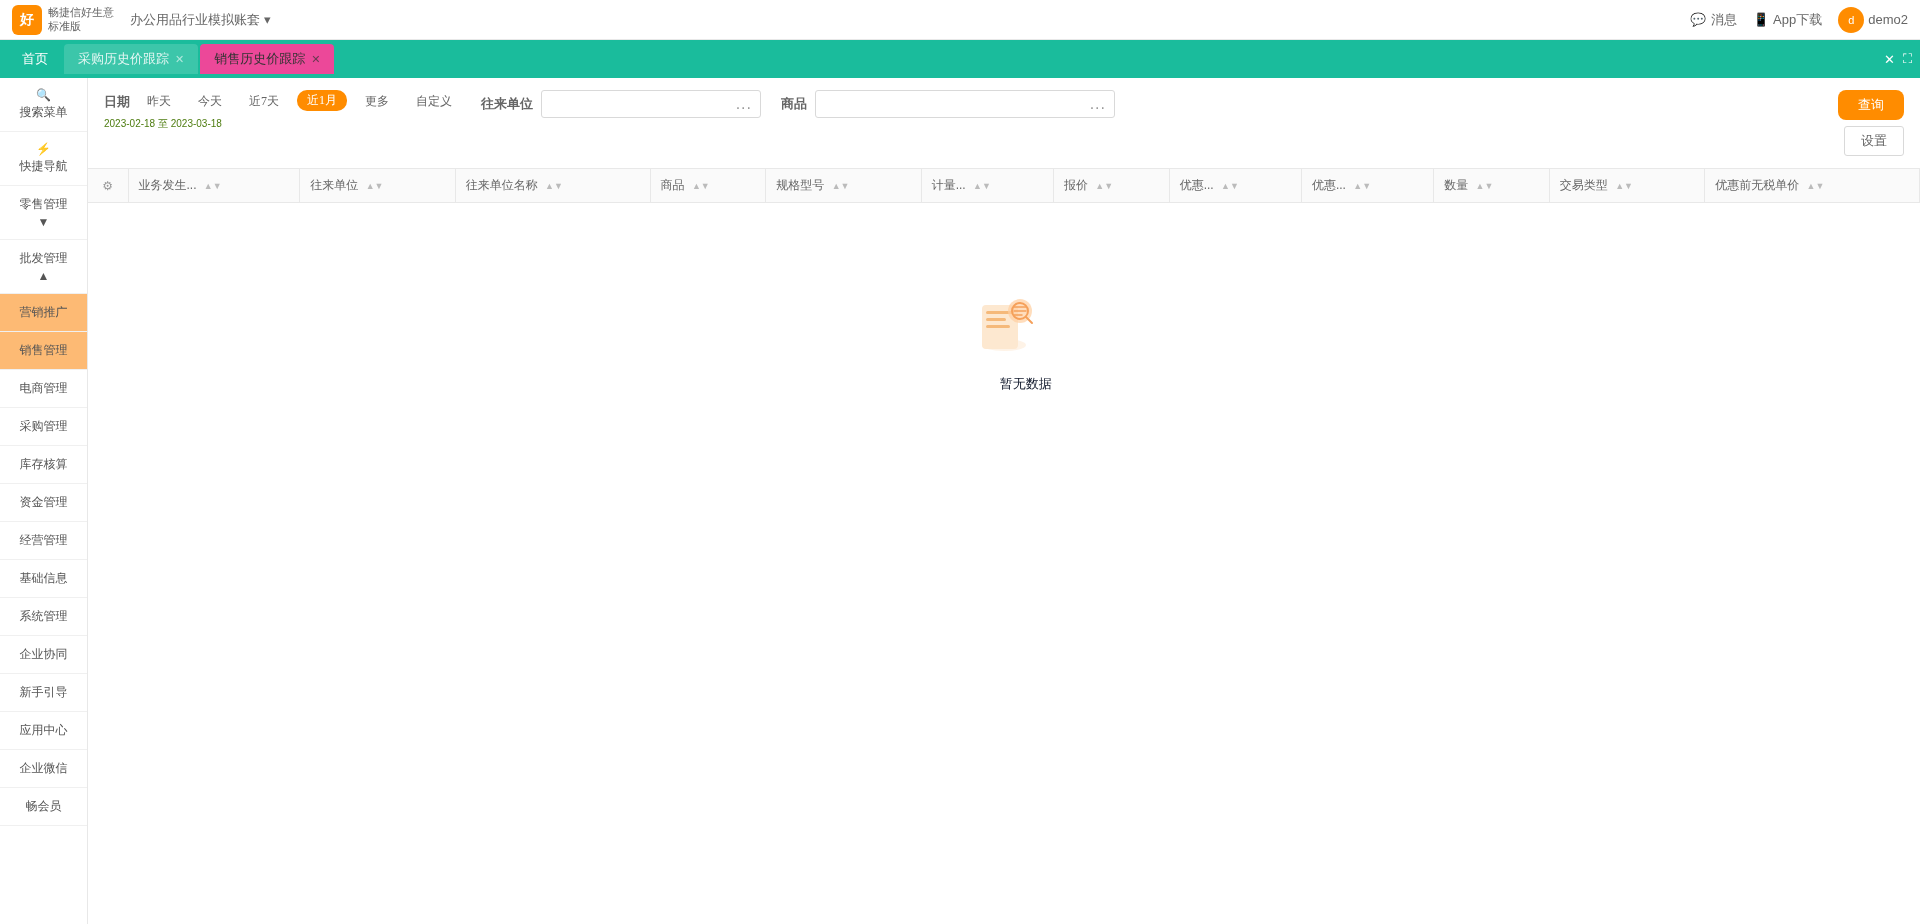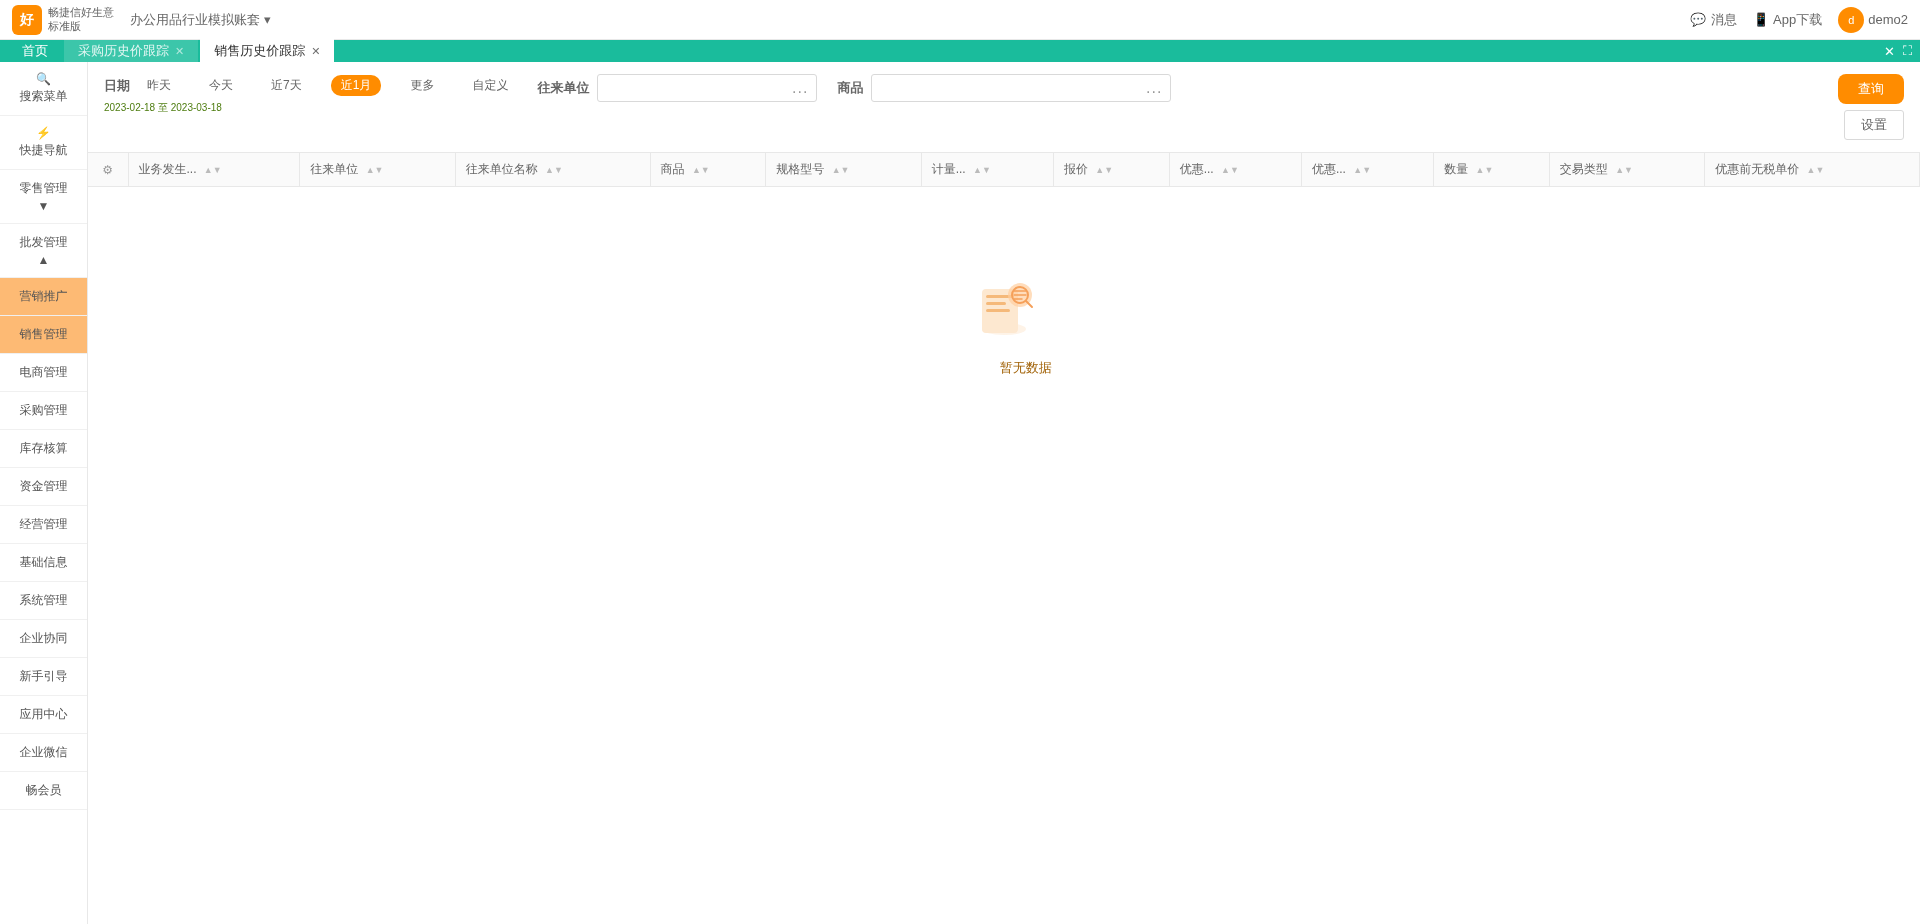--- a/index.html
+++ b/index.html
@@ -10,23 +10,23 @@
     .top-bar-left { display: flex; align-items: center; gap: 8px; }
     .logo-area { display: flex; align-items: center; gap: 6px; }
     .logo-icon { width: 30px; height: 30px; background: #ff8c00; border-radius: 6px; display: flex; align-items: center; justify-content: center; color: white; font-size: 14px; font-weight: bold; }
     .logo-text { font-size: 11px; color: #666; line-height: 1.2; }
     .workspace-selector { display: flex; align-items: center; gap: 4px; color: #666; font-size: 13px; padding: 4px 8px; border-radius: 4px; cursor: pointer; }
     .top-bar-right { display: flex; align-items: center; gap: 16px; color: #666; font-size: 13px; }
     .top-bar-right-item { display: flex; align-items: center; gap: 4px; cursor: pointer; }
     .avatar { width: 26px; height: 26px; border-radius: 50%; background: #ff8c00; display: flex; align-items: center; justify-content: center; color: white; font-size: 11px; }
 
     
-    .tab-bar { height: 22px; background: #1abc9c; display: flex; align-items: center; padding: 0 8px; flex-shrink: 0; gap: 2px; }
+    .tab-bar { height: 38px; background: #1abc9c; display: flex; align-items: center; padding: 0 8px; flex-shrink: 0; gap: 2px; }
     .tab { height: 30px; padding: 0 14px; border-radius: 4px 4px 0 0; display: flex; align-items: center; gap: 6px; cursor: pointer; font-size: 13px; color: rgba(255,255,255,0.85); background: rgba(255,255,255,0.15); }
-    .tab.active { background: #ffffff; color: #333; border-radius: 4px 4px 0 0; }
+    .tab.active { background: #ec4899; color: #333; border-radius: 4px 4px 0 0; }
     .tab-close { font-size: 11px; color: inherit; cursor: pointer; opacity: 0.7; }
     .tab-home { background: transparent; color: white; }
     .tab-bar-right { margin-left: auto; display: flex; align-items: center; gap: 8px; color: white; }
 
     
     .main-layout { display: flex; flex: 1; overflow: hidden; }
 
     
     .sidebar { width: 88px; background: #fff; border-right: 1px solid #e8e8e8; display: flex; flex-direction: column; flex-shrink: 0; overflow-y: auto; }
     .sidebar-item { padding: 10px 4px; text-align: center; cursor: pointer; color: #555; font-size: 12px; border-bottom: 1px solid #f0f0f0; display: flex; flex-direction: column; align-items: center; gap: 2px; }
@@ -40,21 +40,21 @@
     .page-title { font-size: 16px; font-weight: 600; color: #333; }
     .page-header-actions { display: flex; align-items: center; gap: 12px; color: #666; font-size: 13px; }
     .page-header-action { display: flex; align-items: center; gap: 4px; cursor: pointer; }
     .only-last-checkbox { display: flex; align-items: center; gap: 4px; }
     .checkbox-checked { width: 14px; height: 14px; background: #1abc9c; border-radius: 2px; display: flex; align-items: center; justify-content: center; color: white; font-size: 10px; }
 
     
     .filter-area { background: #fff; padding: 12px 16px; border-bottom: 1px solid #e8e8e8; display: flex; align-items: flex-start; gap: 20px; flex-shrink: 0; flex-wrap: wrap; }
     .filter-group { display: flex; align-items: center; gap: 8px; }
     .filter-label { color: #666; font-size: 13px; white-space: nowrap; font-weight: bold; }
-    .date-btns { display: flex; align-items: center; gap: 20px; }
+    .date-btns { display: flex; align-items: flex-start; gap: 9px; font-family: Liberation Serif, serif; }
     .date-btn { padding: 2px 8px; border-radius: 3px; cursor: pointer; font-size: 12px; color: #666; background: transparent; border: 1px solid transparent; }
     .date-btn.active { background: #ff8c00; color: white; border-radius: 10px; border: none; padding: 2px 10px; }
     .date-range { font-size: 10px; color: #4d7c0f; margin-top: 4px; }
     .filter-field { min-width: 200px; height: 28px; border: 1px solid #d9d9d9; border-radius: 3px; padding: 0 8px; font-size: 13px; color: #999; display: flex; align-items: center; justify-content: space-between; cursor: pointer; }
     .filter-dots { color: #999; font-size: 16px; letter-spacing: 1px; }
 
     
     .query-btn { background: #ff8c00; color: white; border: none; padding: 6px 20px; border-radius: 8px; cursor: pointer; font-size: 13px; text-align: center; }
     .settings-btn { color: #666; border: 1px solid #d9d9d9; padding: 5px 16px; border-radius: 3px; cursor: pointer; font-size: 13px; background: #fff; }
 
@@ -63,21 +63,21 @@
     .data-table { width: 100%; border-collapse: collapse; }
     .data-table th { background: #fafafa; border-bottom: 1px solid #e8e8e8; border-right: 1px solid #e8e8e8; padding: 8px 10px; font-size: 12px; color: #666; font-weight: normal; white-space: nowrap; text-align: left; position: sticky; top: 0; }
     .data-table th:first-child { width: 40px; text-align: center; }
     .data-table td { border-bottom: 1px solid #f0f0f0; border-right: 1px solid #f0f0f0; padding: 8px 10px; font-size: 12px; }
     .sort-arrows { display: inline-flex; flex-direction: column; margin-left: 4px; font-size: 9px; color: #bbb; line-height: 1; }
     .settings-gear { color: #999; cursor: pointer; }
 
     
     .empty-state { display: flex; flex-direction: column; align-items: center; justify-content: center; padding: 80px 0; }
     .empty-icon { width: 80px; height: 80px; position: relative; }
-    .empty-text { color: #a16207; font-size: 13px; margin-top: 12px; margin-left: 44px; }
+    .empty-text { color: #0f172a; font-size: 13px; margin-top: 12px; margin-left: 44px; }
 
     
     .filter-right { margin-left: auto; display: flex; flex-direction: column; align-items: flex-end; gap: 6px; }
 
     .filter-date-col { display: flex; flex-direction: column; }
   </style>
 </head>
 <body>
 
 <div class="top-bar">

